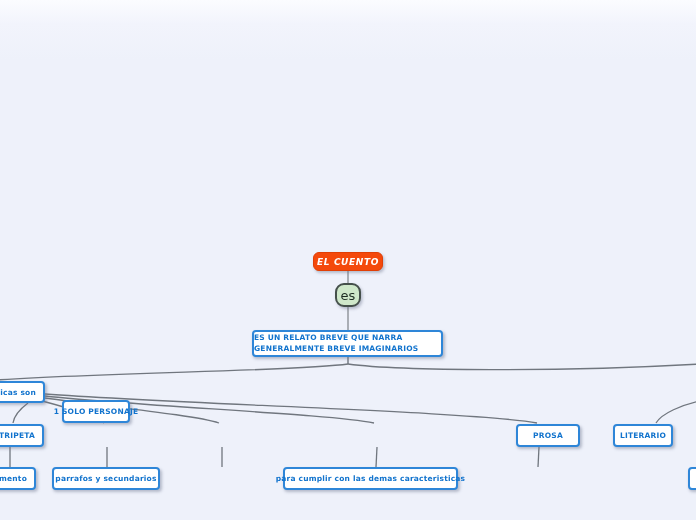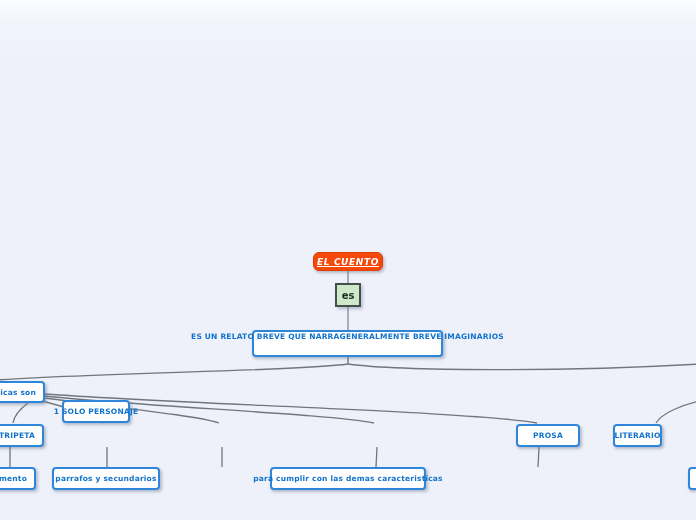--- a/index.html
+++ b/index.html
@@ -15,28 +15,28 @@
     border-radius:4px;white-space:nowrap;
     box-shadow:1.5px 2px 3px rgba(110,120,145,0.45);
   }
   .node.blue{
     background:#ffffff;border:2px solid #2e86d8;color:#1173cd;
     font-size:7.5px;font-weight:bold;letter-spacing:0.2px;
   }
   .node.cut{justify-content:flex-end;padding-right:7px;}
   .node.root{
     background:#f4490b;border:1px solid #e03f06;border-radius:6px;
-    color:#ffffff;font-size:9px;font-weight:bold;font-style:italic;letter-spacing:0.6px;text-decoration:underline;
+    color:#ffffff;font-size:9px;font-weight:bold;font-style:italic;letter-spacing:0.6px;
   }
   .node.link{
-    background:#cfe8ca;border:2px solid #45504b;border-radius:0;
-    color:#1d2b22;font-size:10px;font-weight:bold;
+    background:#cfe8ca;border:2px solid #45504b;border-radius:9px;
+    color:#1d2b22;font-size:13px;font-weight:normal;
   }
   .node.def{
-    flex-direction:row;align-items:flex-start;justify-content:center;
+    flex-direction:column;align-items:flex-start;justify-content:center;
     line-height:1.35;
   }
 </style>
 </head>
 <body>
 
 <div id="canvas">
 
   <svg class="wires" width="696" height="520" viewBox="0 0 696 520">
 
@@ -82,30 +82,30 @@
 
   <div class="node blue cut" style="left:-50px;top:424px;width:94px;height:23px">
     <span>NTRIPETA</span>
   </div>
   <div class="node blue" style="left:62px;top:400px;width:68px;height:23px">
     <span>1 SOLO PERSONAJE</span>
   </div>
   <div class="node blue" style="left:516px;top:424px;width:64px;height:23px">
     <span>PROSA</span>
   </div>
-  <div class="node blue" style="left:613px;top:424px;width:49px;height:23px">
+  <div class="node blue" style="left:613px;top:424px;width:60px;height:23px">
     <span>LITERARIO</span>
   </div>
 
   <div class="node blue cut" style="left:-40px;top:467px;width:76px;height:23px">
     <span>umento</span>
   </div>
   <div class="node blue" style="left:52px;top:467px;width:108px;height:23px">
     <span>parrafos y secundarios</span>
   </div>
-  <div class="node blue" style="left:270px;top:467px;width:156px;height:23px">
+  <div class="node blue" style="left:283px;top:467px;width:175px;height:23px">
     <span>para cumplir con las demas caracteristicas</span>
   </div>
   <div class="node blue" style="left:688px;top:467px;width:40px;height:23px">
     <span></span>
   </div>
 
 </div>
 
 </body></html>

